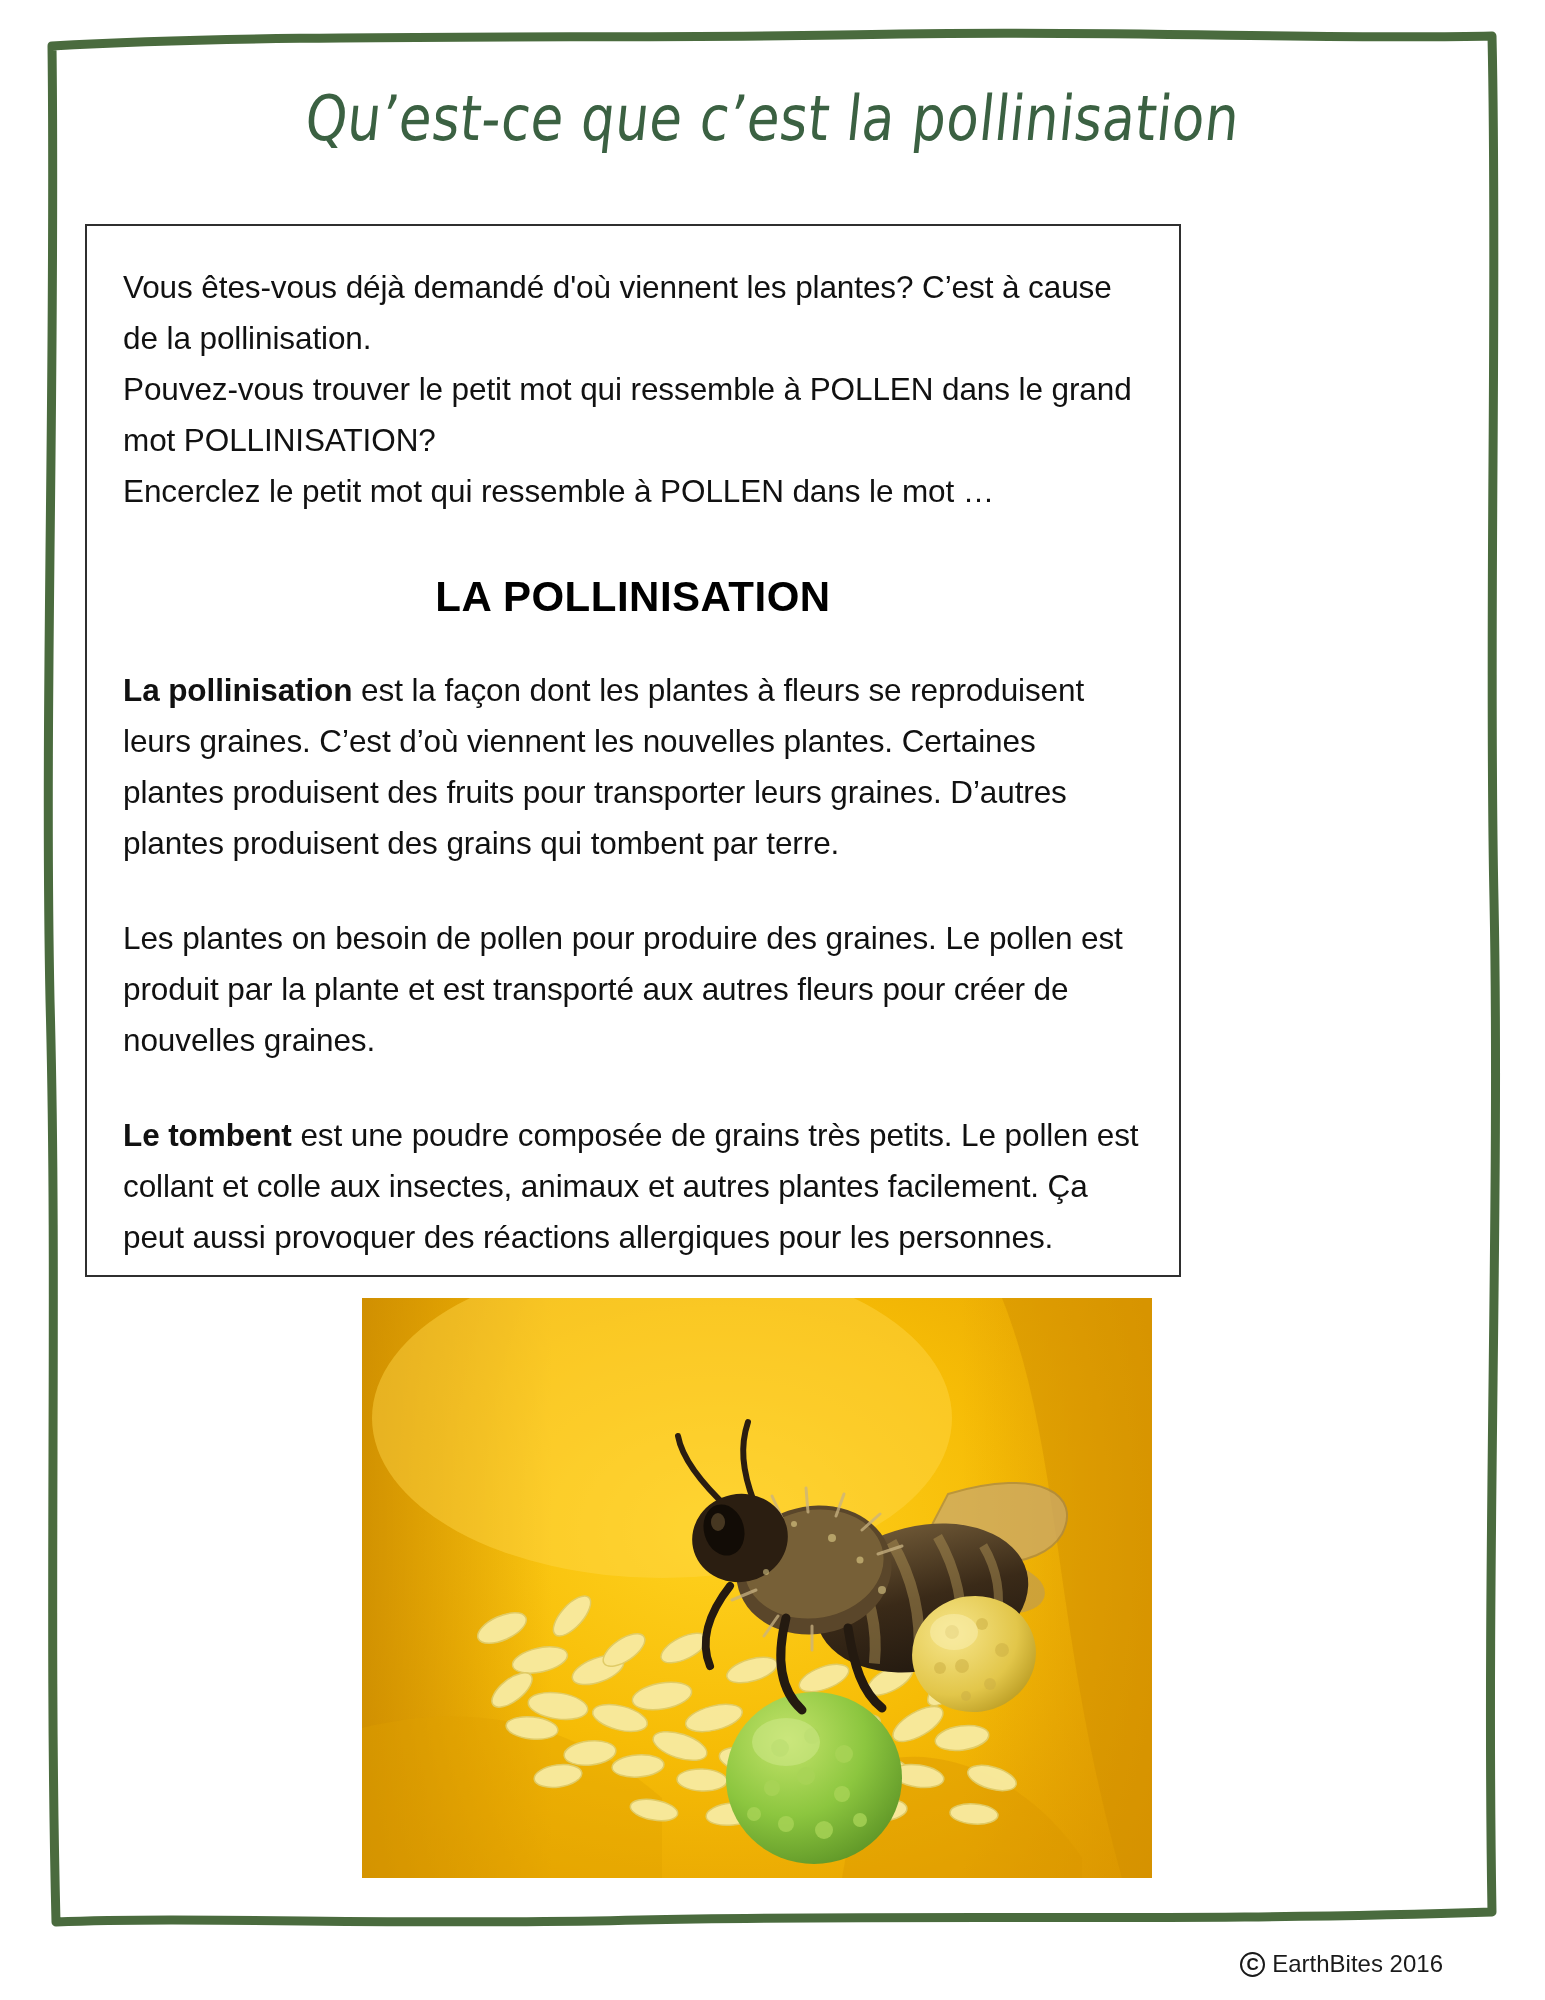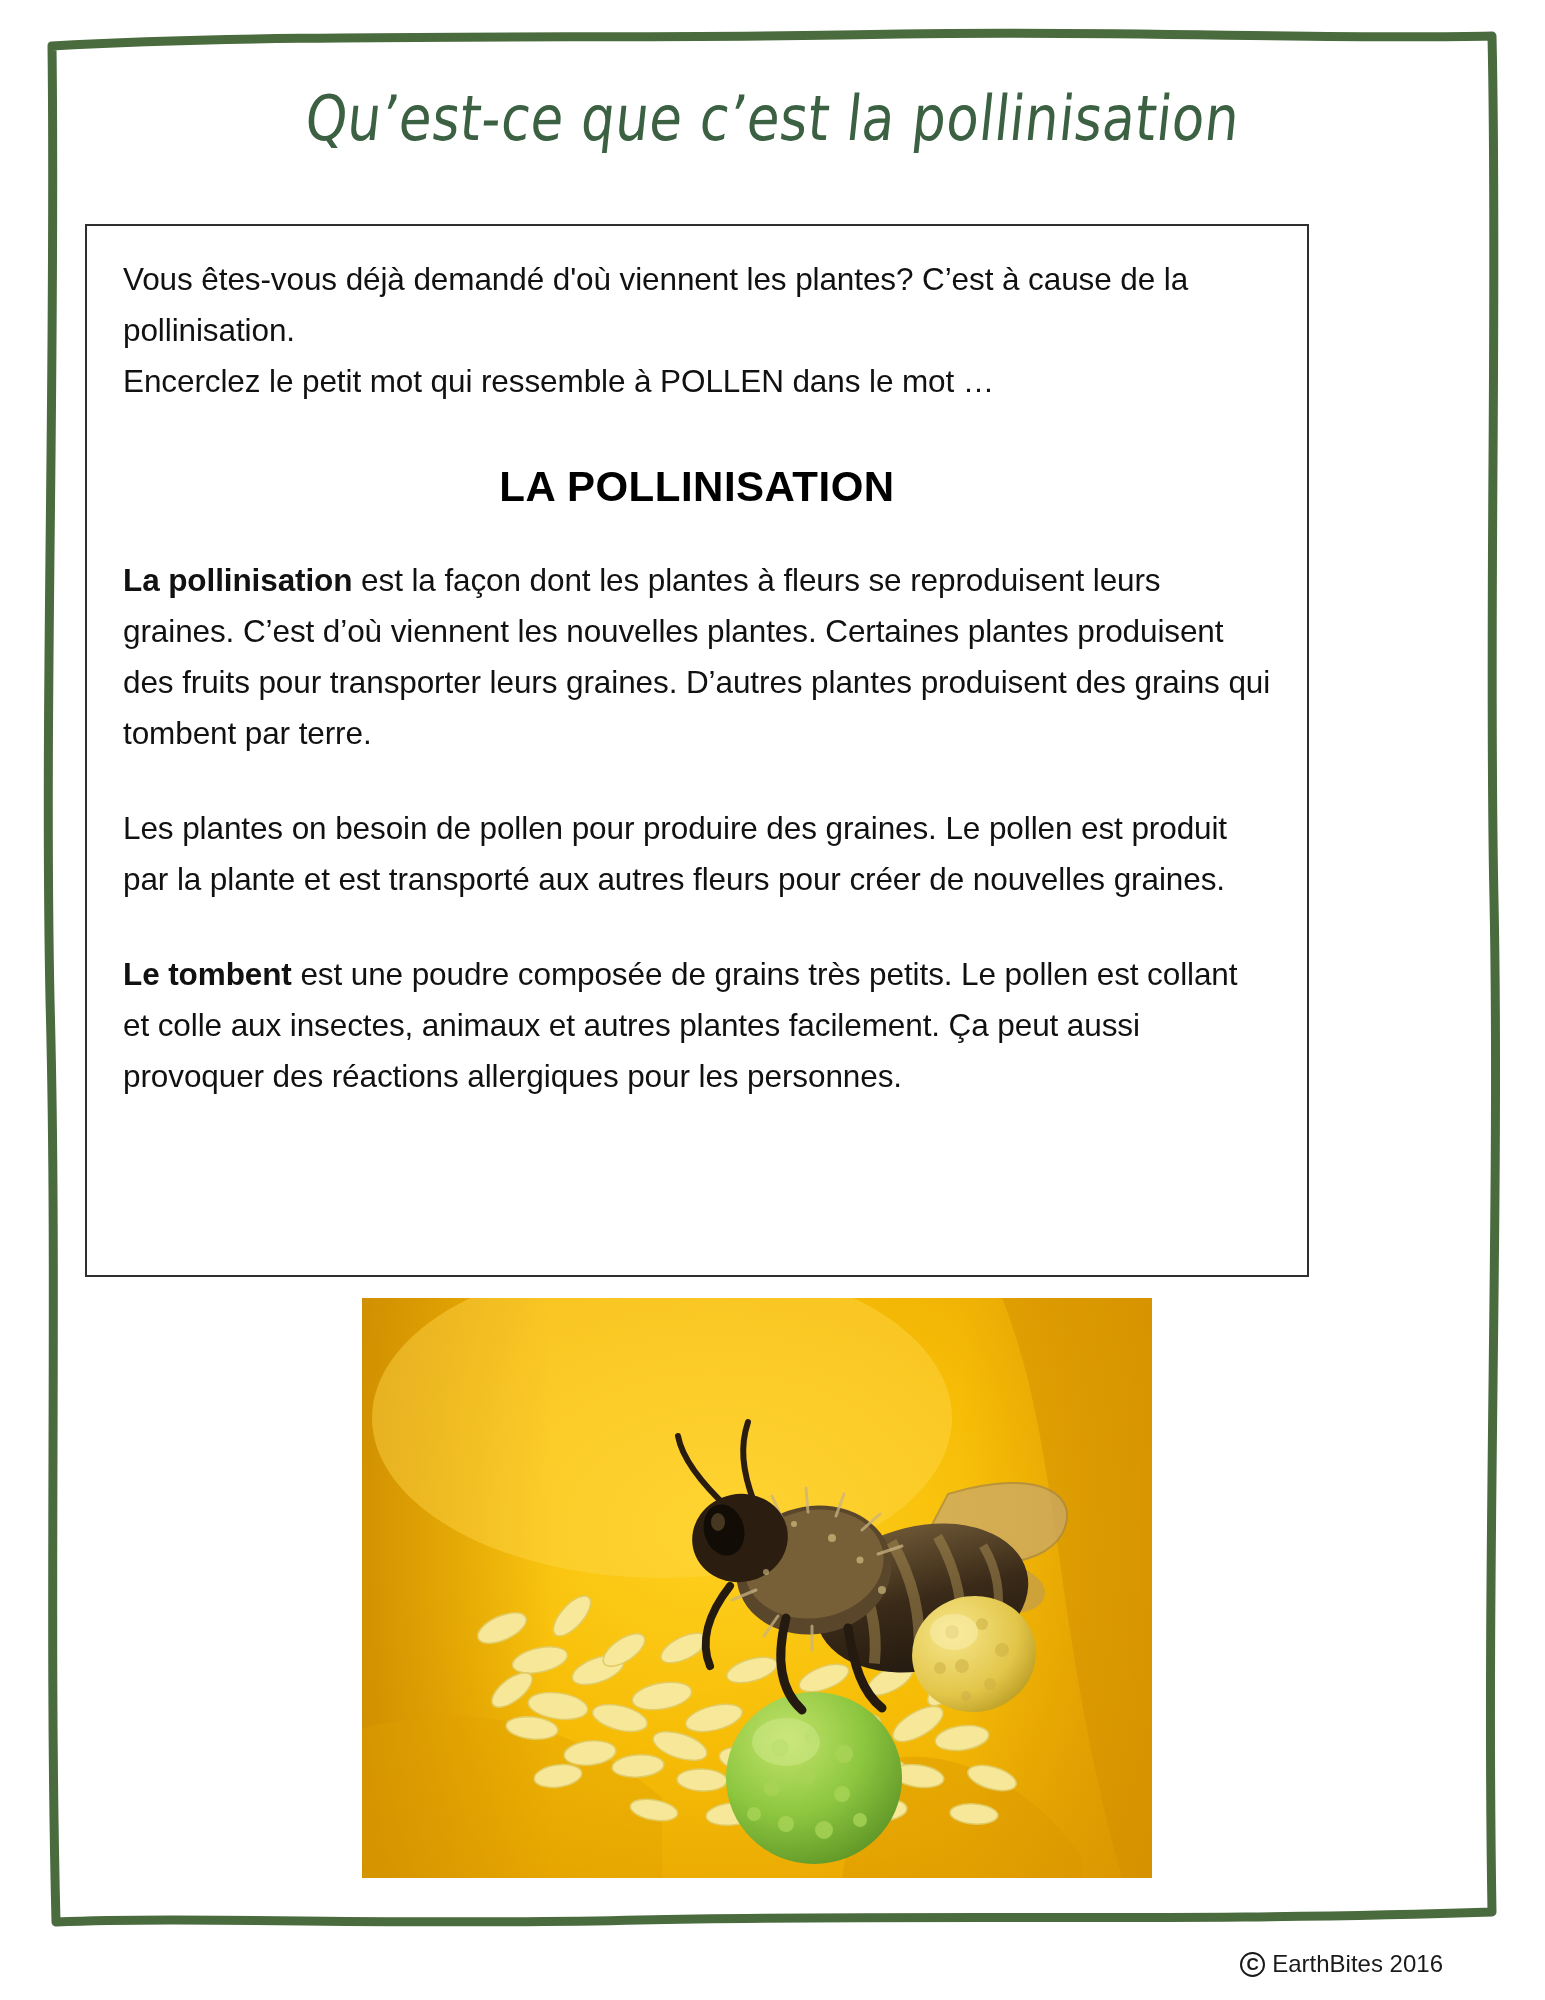--- a/index.html
+++ b/index.html
@@ -47,25 +47,25 @@
     transform: skewX(-6deg) scale(1.0, 1.18);
     transform-origin: center center;
     white-space: nowrap;
   }
 
   
   #text-box {
     position: absolute;
     left: 85px;
     top: 224px;
-    width: 1224px;
+    width: 1096px;
     height: 1053px;
     border: 2px solid #2f2f2f;
     background: #ffffff;
-    padding: 28px 36px 0 36px;
+    padding: 36px 36px 0 36px;
   }
 
   .body-text {
     font-family: "Liberation Sans", sans-serif;
     font-size: 31.5px;
     line-height: 51px;
     color: #111111;
     letter-spacing: -0.1px;
   }
 
@@ -143,20 +143,21 @@
 </svg>
 
 <div id="page">
 
   <h1 id="doc-title">Qu’est-ce que c’est la pollinisation</h1>
 
   <div id="text-box">
 
     <div id="intro-block" class="body-text">
       <p>Vous êtes-vous déjà demandé d'où viennent les plantes? C’est à cause de la pollinisation.</p>
+      <p>Pouvez-vous trouver le petit mot qui ressemble à POLLEN dans le grand mot POLLINISATION?</p>
       <p>Encerclez le petit mot qui ressemble à POLLEN dans le mot …</p>
     </div>
 
     <div id="section-heading">LA POLLINISATION</div>
 
     <p class="body-text para">
       <b>La pollinisation</b><span> est la façon dont les plantes à fleurs se reproduisent leurs graines. C’est d’où viennent les nouvelles plantes. Certaines plantes produisent des fruits pour transporter leurs graines. D’autres plantes produisent des grains qui tombent par terre.</span>
     </p>
 
     <p class="body-text para">

